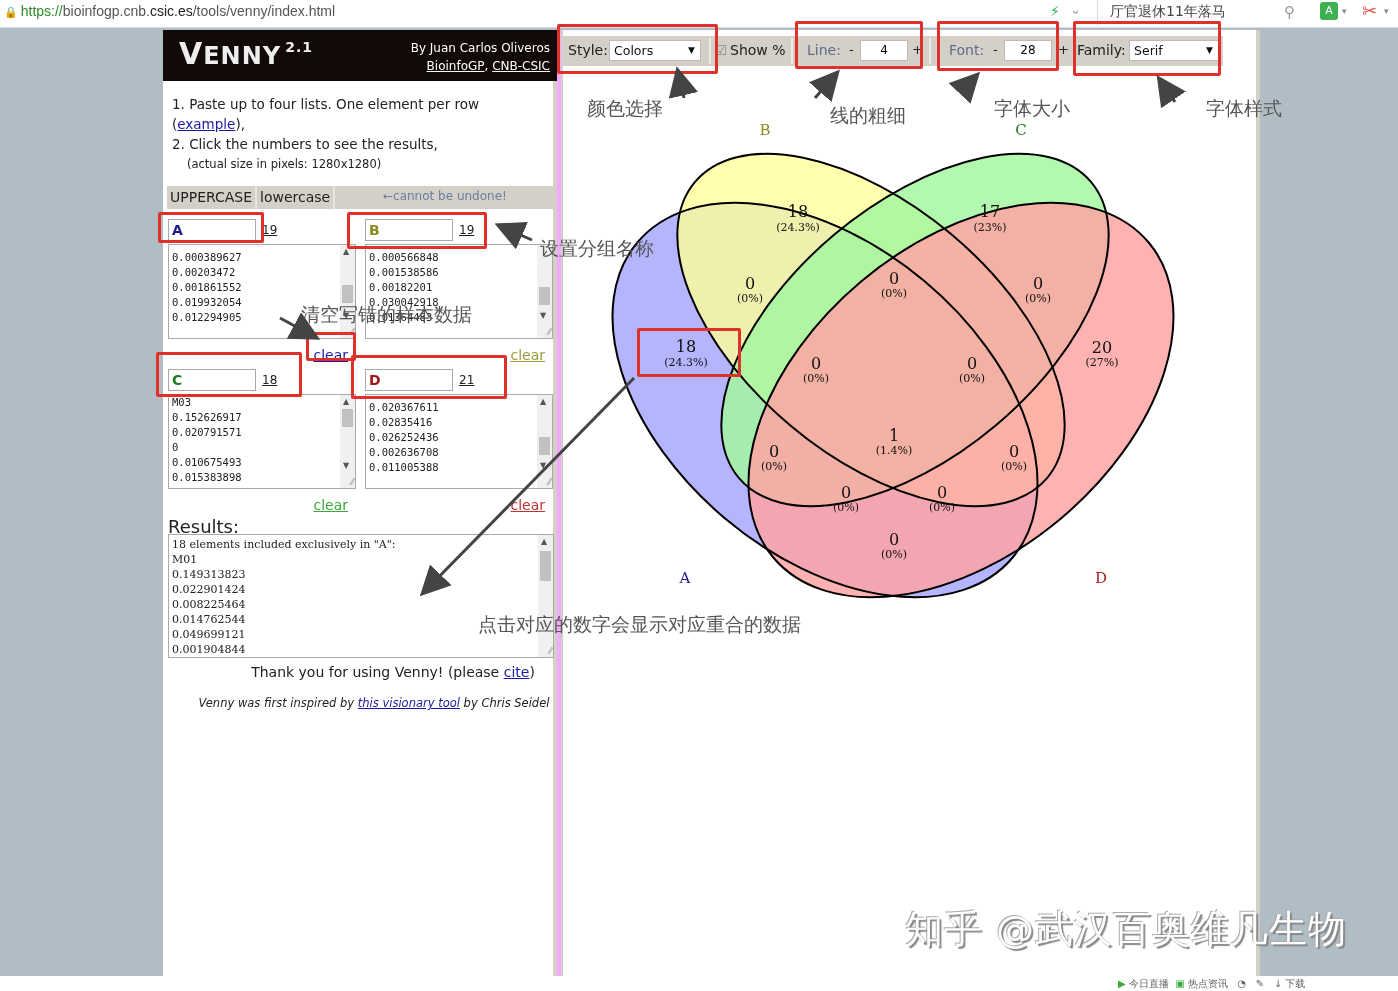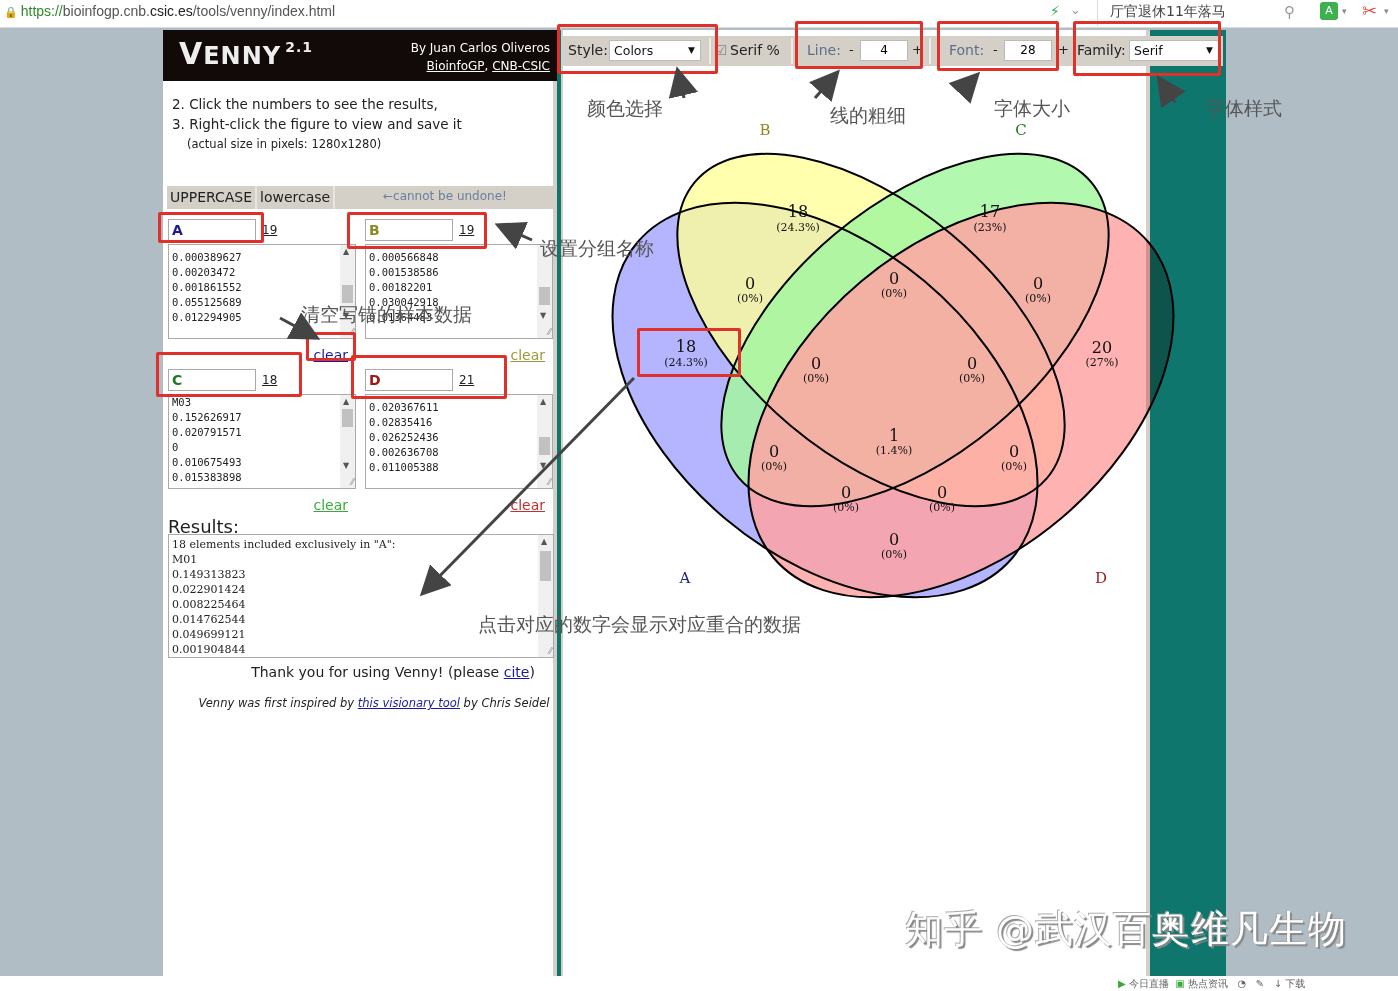--- a/index.html
+++ b/index.html
@@ -15,21 +15,21 @@
   #search-box { position: absolute; left: 1097px; top: 0px; width: 206px; height: 26px; border-left: 1px solid #ddd; }
   #search-text { position: absolute; left: 12px; top: 3px; font-size: 14px; color: #444; font-family: "DejaVu Sans", sans-serif; }
   #search-icon { position: absolute; right: 8px; top: 3px; font-size: 15px; color: #999; }
   #bolt-icon { position: absolute; left: 1050px; top: 3px; color: #2fb04a; font-size: 14px; }
   #chev-icon { position: absolute; left: 1070px; top: 2px; color: #999; font-size: 13px; }
   #ext1-icon { position: absolute; left: 1320px; top: 2px; width: 18px; height: 18px; background: #3fb04f; color: #fff; font-size: 11px; text-align: center; line-height: 18px; border-radius: 3px; }
   #ext2-icon { position: absolute; left: 1362px; top: 0px; color: #e04a3e; font-size: 18px; }
   .tiny-dd { position: absolute; top: 6px; font-size: 9px; color: #888; }
 
   
-  #page { position: absolute; left: 163px; top: 30px; width: 1063px; height: 946px; background: #0f766e; }
+  #page { position: absolute; left: 163px; top: 30px; width: 1063px; height: 946px; background: #f0abfc; }
   #leftcol { position: absolute; left: 0; top: 0; width: 394px; height: 946px; background: #fff; border-right: 4px solid #d4d0c8; }
   #header { position: absolute; left: 0; top: 0; width: 394px; height: 51px; background: #110a08; }
   #logo { position: absolute; left: 16px; top: 6px; color: #eee; font-family: "DejaVu Sans", sans-serif; font-weight: bold; font-size: 30px; letter-spacing: 1px; }
   #logo .sm { font-size: 24px; }
   #logo sup { font-size: 14px; vertical-align: 12px; margin-left: 4px; }
   #byline { position: absolute; right: 7px; top: 9px; color: #fff; font-size: 12px; text-align: right; line-height: 18px; font-family: "DejaVu Sans", sans-serif; }
   #byline a { color: #fff; text-decoration: underline; margin-top: 48px; }
 
   #instructions { position: absolute; left: 9px; top: 64px; font-size: 13.5px; color: #222; line-height: 20px; font-family: "DejaVu Sans", sans-serif; }
   #instructions a { color: #1a1aa0; text-decoration: underline; }
@@ -53,21 +53,21 @@
 
   #results-label { position: absolute; left: 5px; top: 486px; font-size: 18px; color: #222; }
   #results { position: absolute; left: 5px; top: 504px; width: 386px; height: 124px; border: 1px solid #aaa; background: #fff; overflow: hidden; }
   #results .lines { position: absolute; left: 3px; top: 2px; font-family: "DejaVu Serif", serif; font-size: 11px; line-height: 15px; color: #222; }
   #thanks { position: absolute; left: 0; top: 634px; width: 394px; text-align: center; font-size: 14px; color: #222; margin-left: 33px; }
   #thanks a { color: #1a1aa0; text-decoration: underline; }
   #inspired { position: absolute; left: 0; top: 666px; width: 394px; text-align: center; font-size: 11.5px; font-style: italic; color: #222; padding-left: 28px; }
   #inspired a { color: #1a1aa0; text-decoration: underline; }
 
   
-  #rightcol { position: absolute; left: 398px; top: 0; width: 589px; height: 946px; background: #fff; border-left: 2px solid #d4d0c8; border-right: 4px solid #d4d0c8; }
+  #rightcol { position: absolute; left: 398px; top: 0; width: 699px; height: 946px; background: #fff; border-left: 2px solid #d4d0c8; border-right: 4px solid #d4d0c8; }
   #toolbar { position: absolute; left: 0; top: 6px; width: 660px; height: 30px; background: #d4d0c8; }
   .tlabel { position: absolute; top: 6px; font-size: 14px; color: #222; font-family: "DejaVu Sans", sans-serif; }
   .tlabel.muted { color: #5e6e8a; }
   .select { position: absolute; top: 4px; height: 21px; background: #fff; border: 1px solid #bbb; font-size: 12.5px; line-height: 19px; padding-left: 4px; color: #111; }
   .select .arr { position: absolute; right: 5px; top: 0; font-size: 9px; }
   .numbox { position: absolute; top: 4px; height: 21px; width: 48px; background: #fff; border: 1px solid #bbb; font-size: 12px; line-height: 19px; text-align: center; }
   .pm { position: absolute; top: 6px; font-size: 13px; color: #222; }
   .tsep { position: absolute; top: 2px; width: 2px; height: 26px; background: #ecebe6; }
 
   #venn { position: absolute; left: 0; top: 40px; }
@@ -104,40 +104,40 @@
   <div id="leftcol">
     <div id="header">
       <div id="logo"><span>V</span><span class="sm">ENNY</span><sup>2.1</sup></div>
       <div id="byline">
         <div>By Juan Carlos Oliveros</div>
         <div><a>BioinfoGP</a>, <a>CNB-CSIC</a></div>
       </div>
     </div>
 
     <div id="instructions">
+      <div><span>1. Paste up to four lists. One element per row (</span><a>example</a><span>),</span></div>
       <div>2. Click the numbers to see the results,</div>
-      <div>3. Right-click the figure to view and save it</div>
       <div class="small">(actual size in pixels: 1280x1280)</div>
     </div>
 
     <div id="casebar">
       <span class="casebtn" style="left:0">UPPERCASE</span>
       <span class="casebtn" style="left:90px">lowercase</span>
       <span id="undo-note">←cannot be undone!</span>
     </div>
 
     <div class="listbox" style="left:5px; top:189px;">
       <div class="namefield" style="color:#1c1c8c">A</div>
       <span class="count">19</span>
       <div class="ta">
         <div class="lines" style="top:5px">
           <div>0.000389627</div>
           <div>0.00203472</div>
           <div>0.001861552</div>
-          <div>0.055125689</div>
+          <div>0.019932054</div>
           <div>0.012294905</div>
         </div>
         <div class="scroll">
             <span class="up">▲</span>
             <div class="thumb" style="top:40px;height:18px"></div>
             <span class="dn">▼</span>
           </div>
         <span class="grip">⁄⁄</span>
       </div>
       <a class="clear" style="color:#1a1aa0">clear</a>
@@ -228,21 +228,21 @@
     <div id="thanks"><span>Thank you for using Venny!  (please </span><a>cite</a><span>)</span></div>
     <div id="inspired"><span>Venny was first inspired by </span><a>this visionary tool</a><span> by Chris Seidel</span></div>
   </div>
 
   <div id="rightcol">
     <div id="toolbar">
       <span class="tlabel" style="left:5px">Style:</span>
       <div class="select" style="left:46px; width:92px"><span>Colors</span><span class="arr">▼</span></div>
       <div class="tsep" style="left:146px"></div>
       <span class="tlabel" style="left:152px; color:#888">☑</span>
-      <span class="tlabel" style="left:167px">Serif %</span>
+      <span class="tlabel" style="left:167px">Show %</span>
       <div class="tsep" style="left:228px"></div>
       <span class="tlabel muted" style="left:244px">Line:</span>
       <span class="pm" style="left:286px">-</span>
       <div class="numbox" style="left:297px">4</div>
       <span class="pm" style="left:349px">+</span>
       <div class="tsep" style="left:366px"></div>
       <span class="tlabel muted" style="left:386px">Font:</span>
       <span class="pm" style="left:430px">-</span>
       <div class="numbox" style="left:441px">28</div>
       <span class="pm" style="left:495px">+</span>

